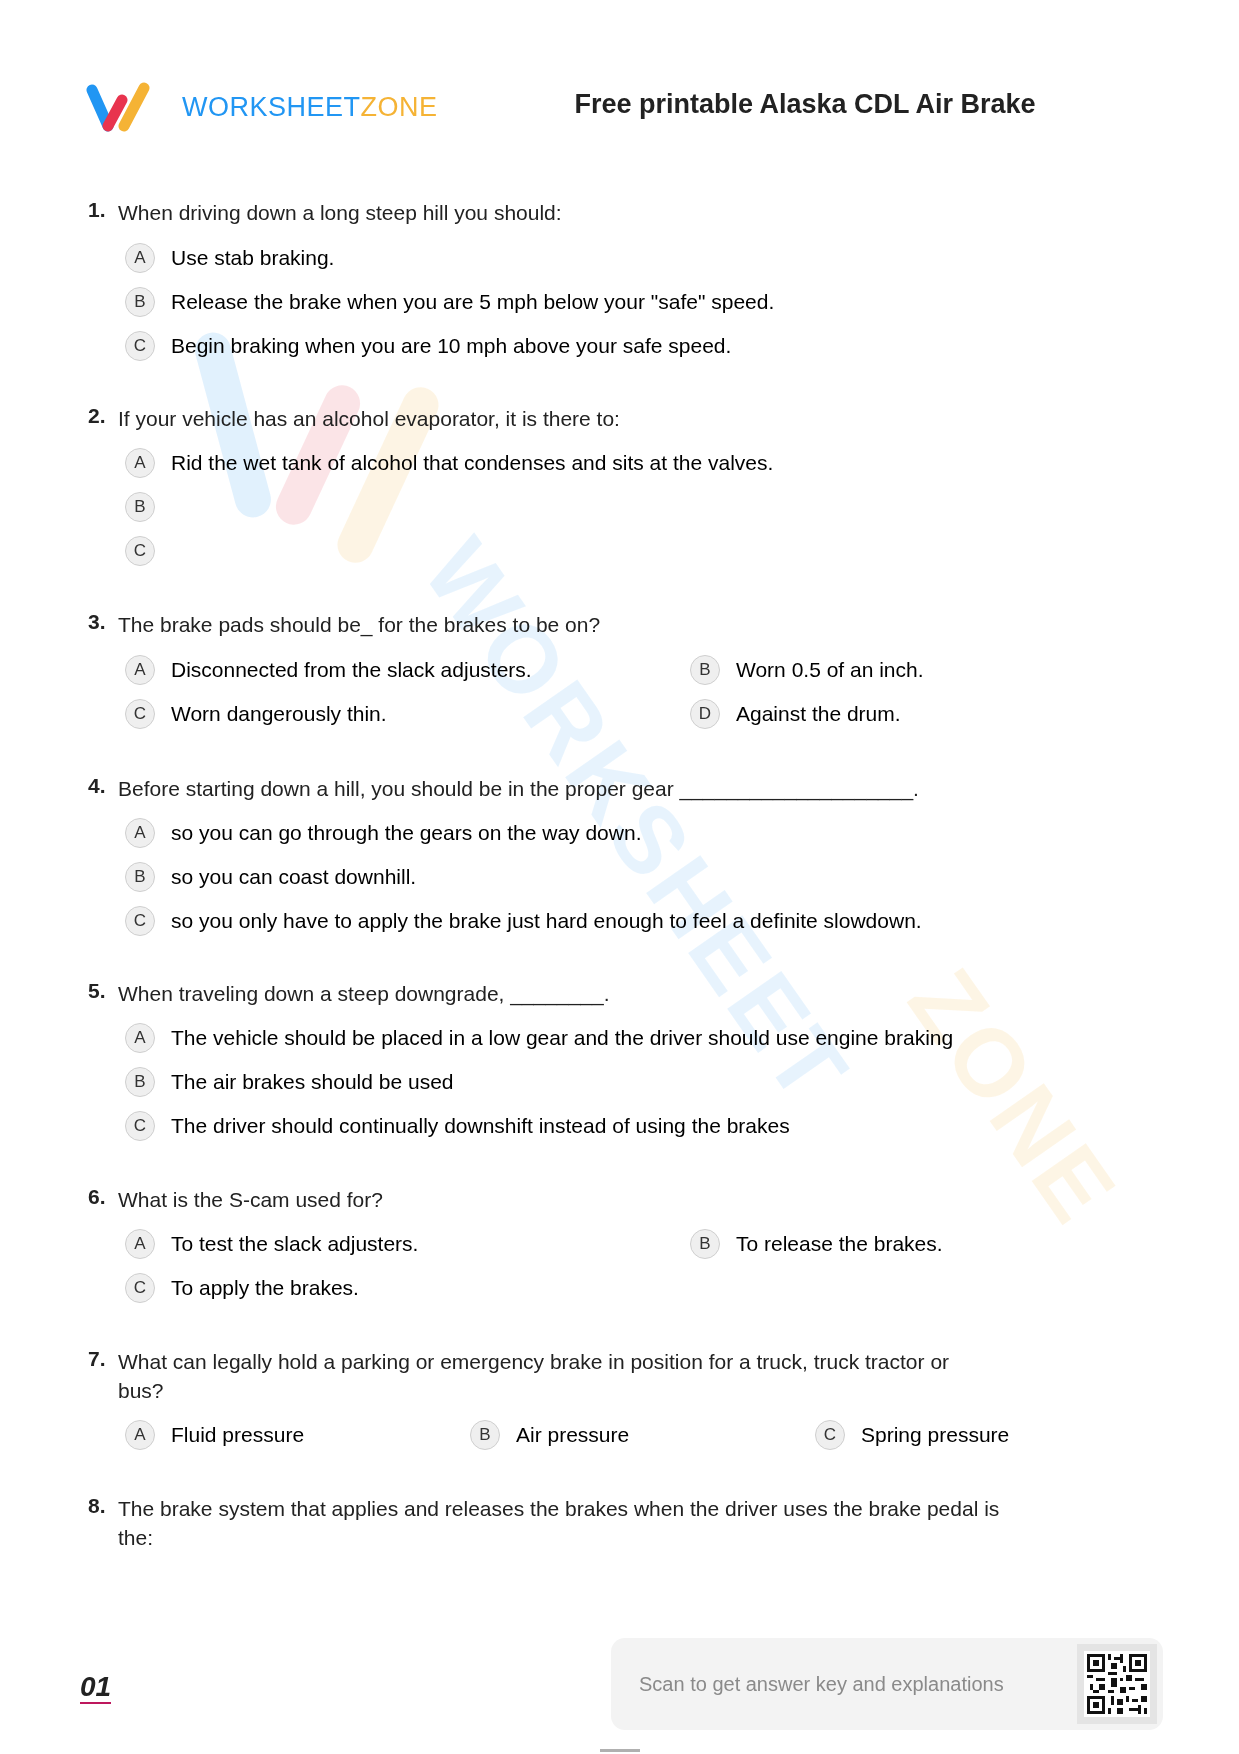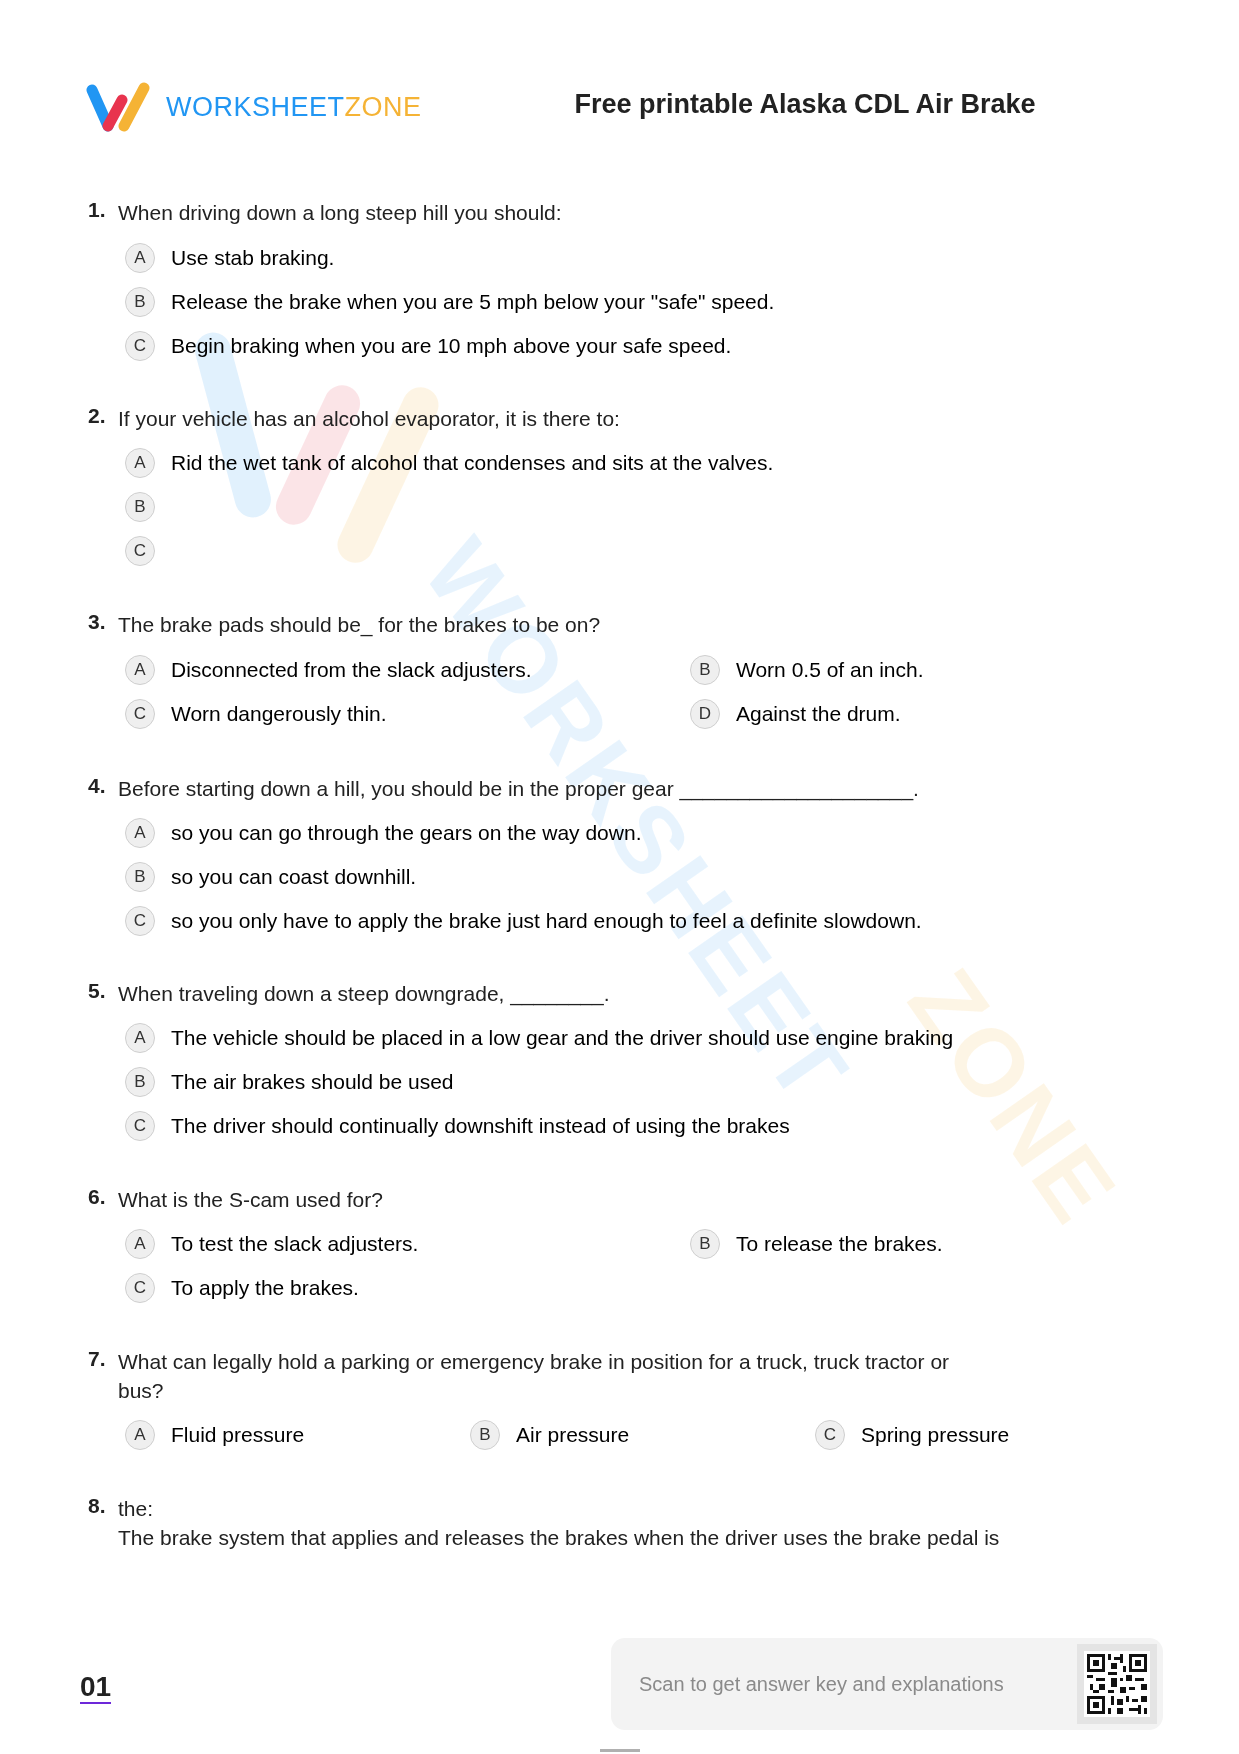--- a/index.html
+++ b/index.html
@@ -6,21 +6,21 @@
   body {
     width: 1239px; height: 1754px; position: relative; overflow: hidden;
     background: #ffffff; color: #222222;
     font-family: "Liberation Sans", "DejaVu Sans", sans-serif;
   }
   .abs { position: absolute; }
 
   
   .logo { left: 84px; top: 82px; height: 50px; display: flex; align-items: center; }
   .logo-mark { width: 70px; height: 50px; position: relative; }
-  .logo-text { font-size: 27px; letter-spacing: 0.5px; margin-left: 12px; font-weight: normal; }
+  .logo-text { font-size: 27px; letter-spacing: 0.5px; margin-left: 28px; font-weight: normal; }
   .logo-text .w { color: #2196f3; }
   .logo-text .z { color: #f5b335; }
   .title {
     left: 560px; width: 490px; top: 84px; text-align: center;
     font-size: 27px; font-weight: bold; line-height: 40px; color: #222;
   }
 
   
   .watermark { left: 0; top: 0; width: 1239px; height: 1754px; pointer-events: none; }
 
@@ -30,21 +30,21 @@
   .opt { display: flex; align-items: center; height: 32px; }
   .bubble {
     width: 30px; height: 30px; border-radius: 50%;
     background: #efefef; border: 1px solid #cfcfcf;
     display: flex; align-items: center; justify-content: center;
     font-size: 17px; color: #333; box-sizing: border-box; flex: 0 0 auto;
   }
   .otext { font-size: 21px; margin-left: 16px; color: #000000; white-space: nowrap; }
 
   
-  .page-num { left: 80px; top: 1672px; font-size: 28px; font-weight: bold; border-bottom: 2px solid #6d28d9; line-height: 30px; }
+  .page-num { left: 80px; top: 1672px; font-size: 28px; font-weight: bold; border-bottom: 2px solid #be185d; line-height: 30px; font-style: italic; }
   .scan-box {
     left: 611px; top: 1638px; width: 552px; height: 92px;
     background: #f3f3f3; border-radius: 14px; display: flex; align-items: center;
   }
   .scan-text { font-size: 20px; color: #8a8a8a; margin-left: 28px; flex: 1; }
   .qr-wrap { width: 80px; height: 80px; background: #e4e4e4; margin-right: 6px; display: flex; align-items: center; justify-content: center; }
   .bottom-mark { left: 600px; top: 1749px; width: 40px; height: 3px; background: #b0b0b0; }
 </style>
 </head>
 <body>
@@ -206,22 +206,22 @@
   </div>
 <div class="abs opt" style="left:815px; top:1419px;">
     <span class="bubble">C</span>
     <span class="otext">Spring pressure</span>
   </div>
 
 <div class="abs" style="left:88px; top:1494px;">
   <div style="display:flex;">
     <span class="qnum">8.</span>
     <div>
+      <div class="qtext">The brake system that applies and releases the brakes when the driver uses the brake pedal is</div>
       <div class="qtext">the:</div>
-      <div class="qtext">The brake system that applies and releases the brakes when the driver uses the brake pedal is</div>
     </div>
   </div>
 </div>
 
 <div class="abs page-num">01</div>
 <div class="abs scan-box">
   <span class="scan-text">Scan to get answer key and explanations</span>
   <div class="qr-wrap">
     <svg width="66" height="66" viewBox="0 0 22 22" shape-rendering="crispEdges">
       <rect width="22" height="22" fill="#ffffff"></rect>

